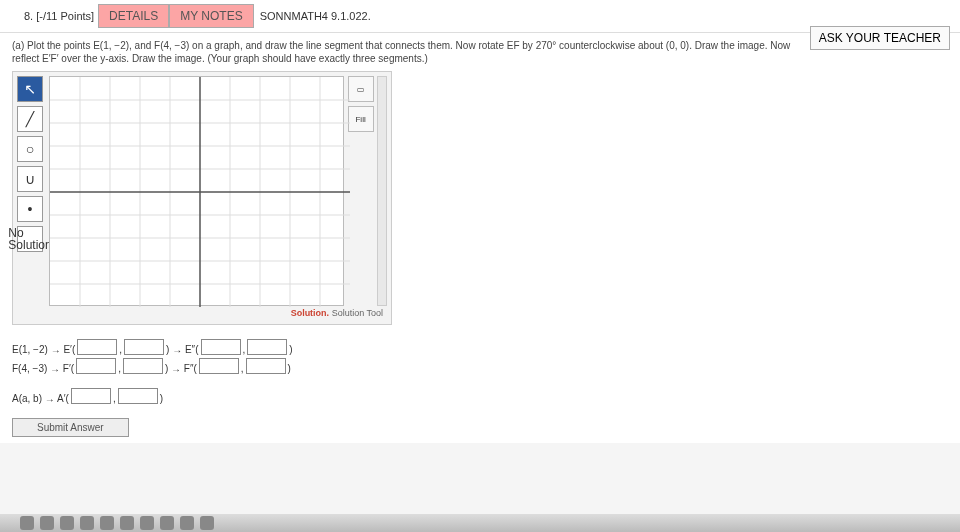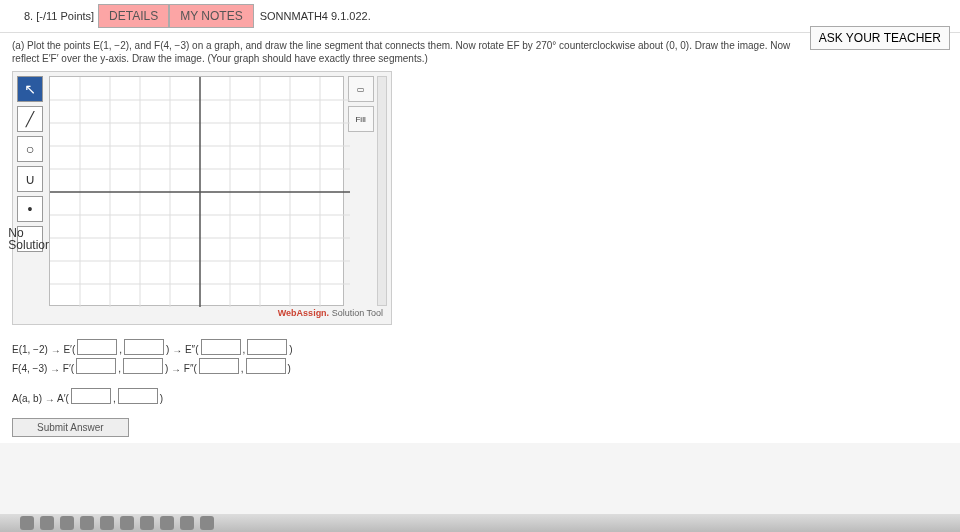--- a/index.html
+++ b/index.html
@@ -167,21 +167,21 @@
           <line x1="150" y1="0" x2="150" y2="230" stroke="#555" stroke-width="1.5"></line>
         </svg>
       </div>
       <div class="right-tools">
         <div class="right-tool">▭</div>
         <div class="right-tool">Fill</div>
       </div>
       <div class="scrollbar"></div>
     </div>
     <div class="graph-footer">
-      <b>WebAssign.</b><span> Solution Tool</span>
+      <b>Solution.</b><span> Solution Tool</span>
     </div>
   </div>
 
   <div class="section">
     <div class="row">
       <span>E(1, −2) → E′(</span>
       <input class="inp" style="">
       <span> , </span>
       <input class="inp" style="">
       <span> ) → E″(</span>

